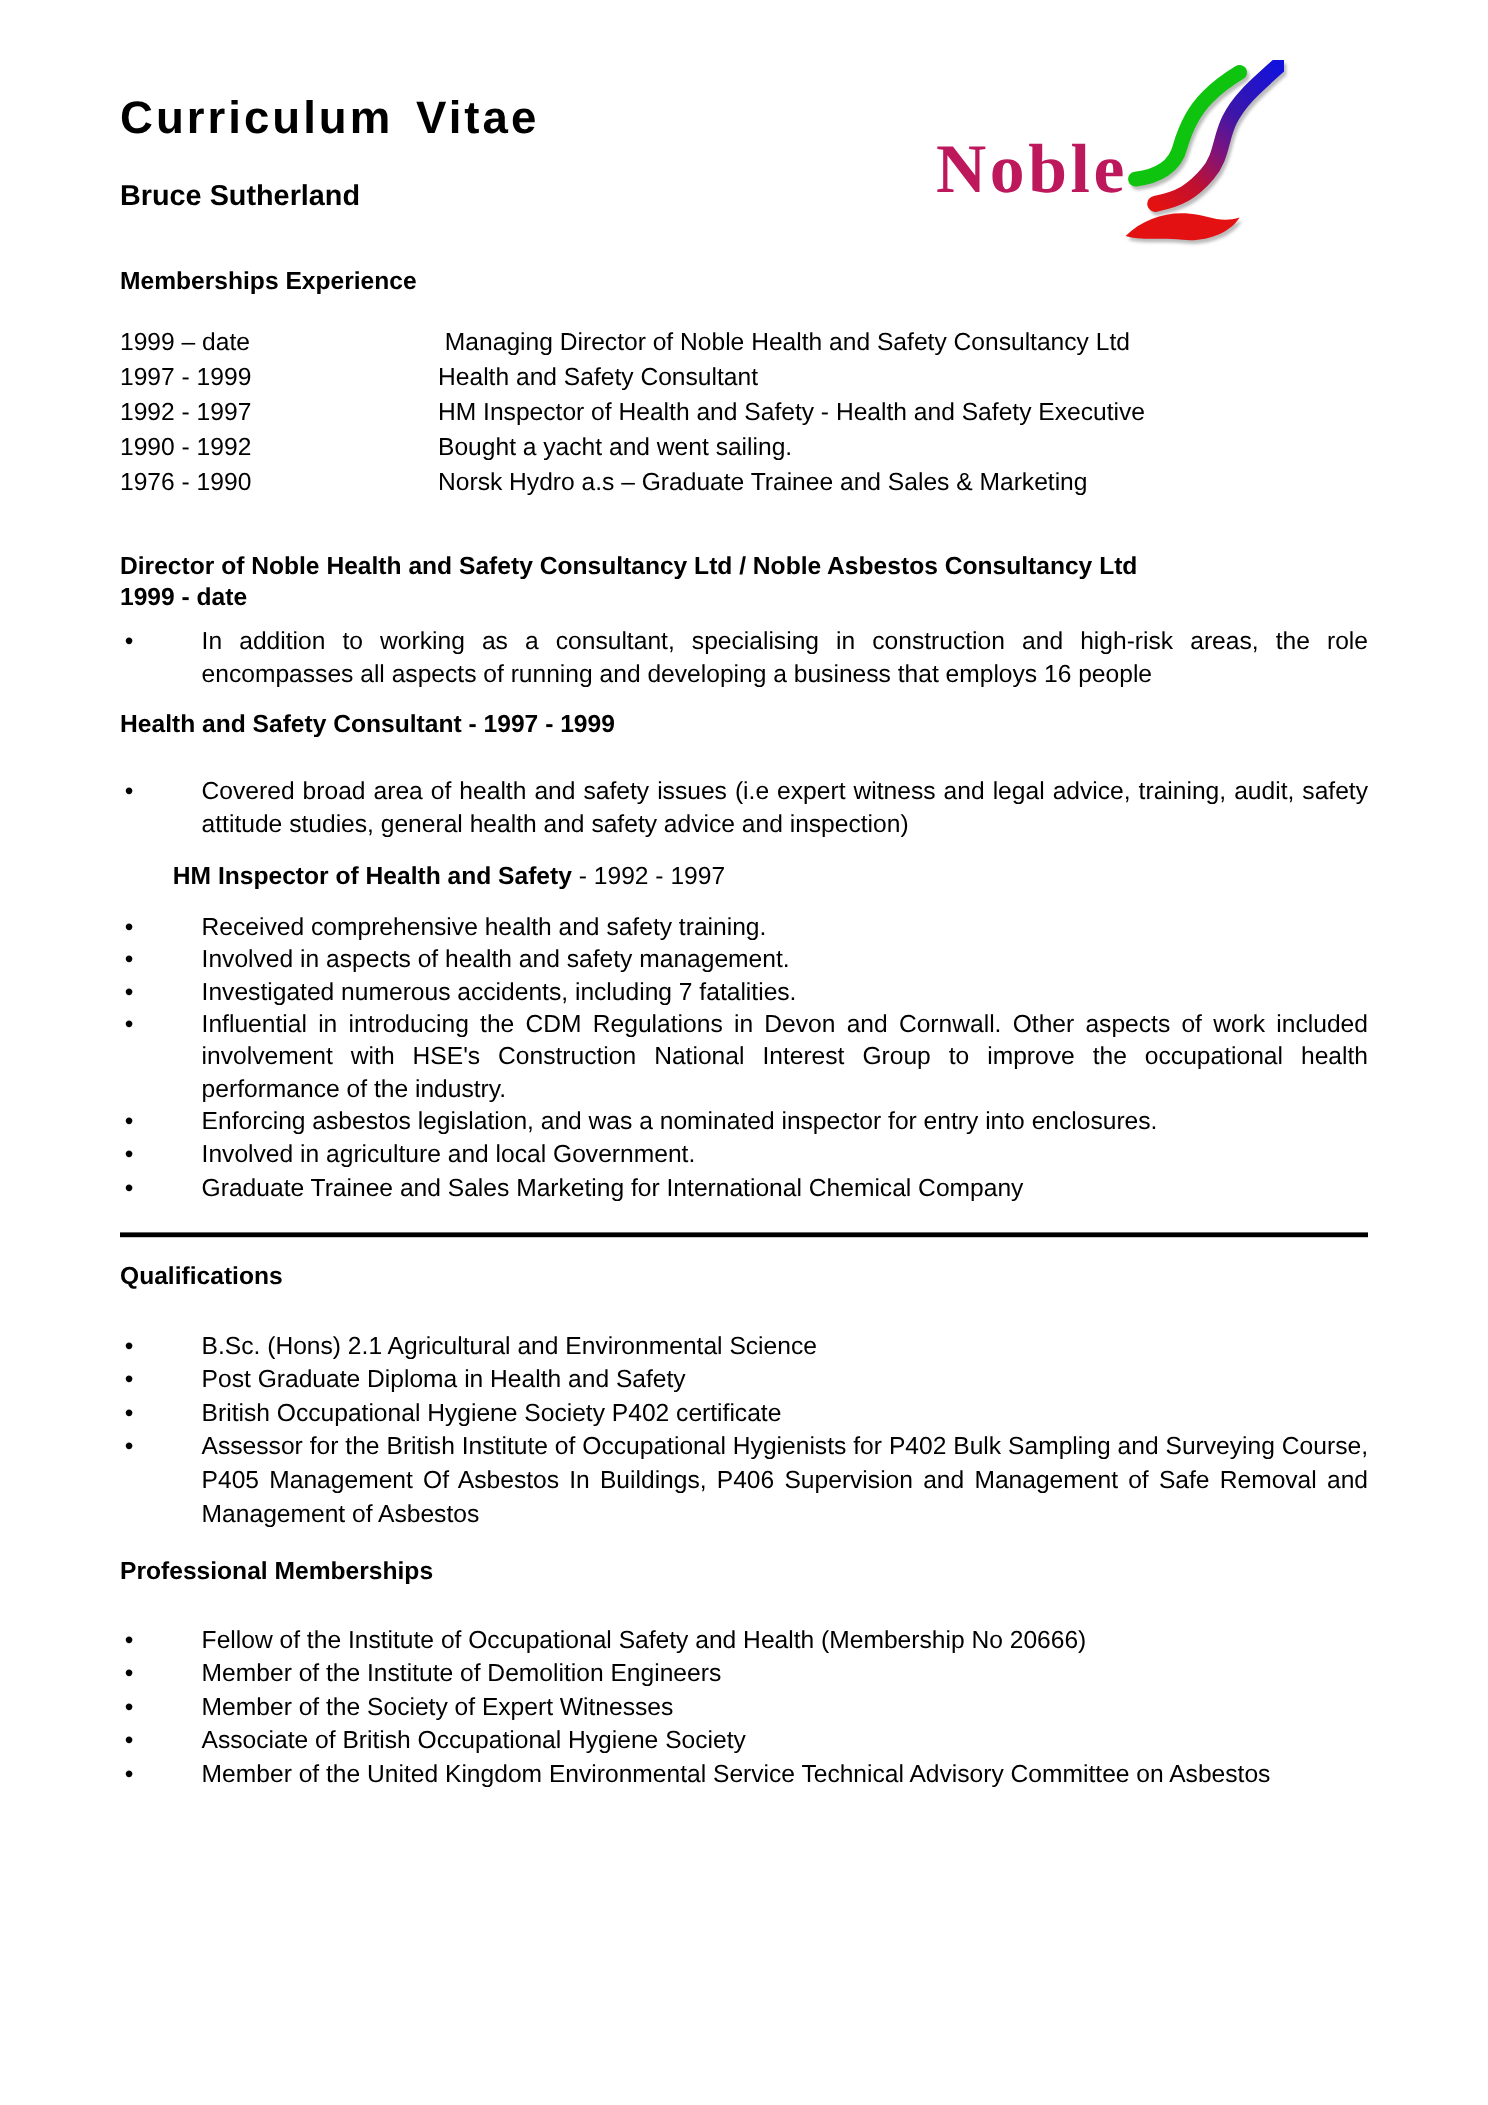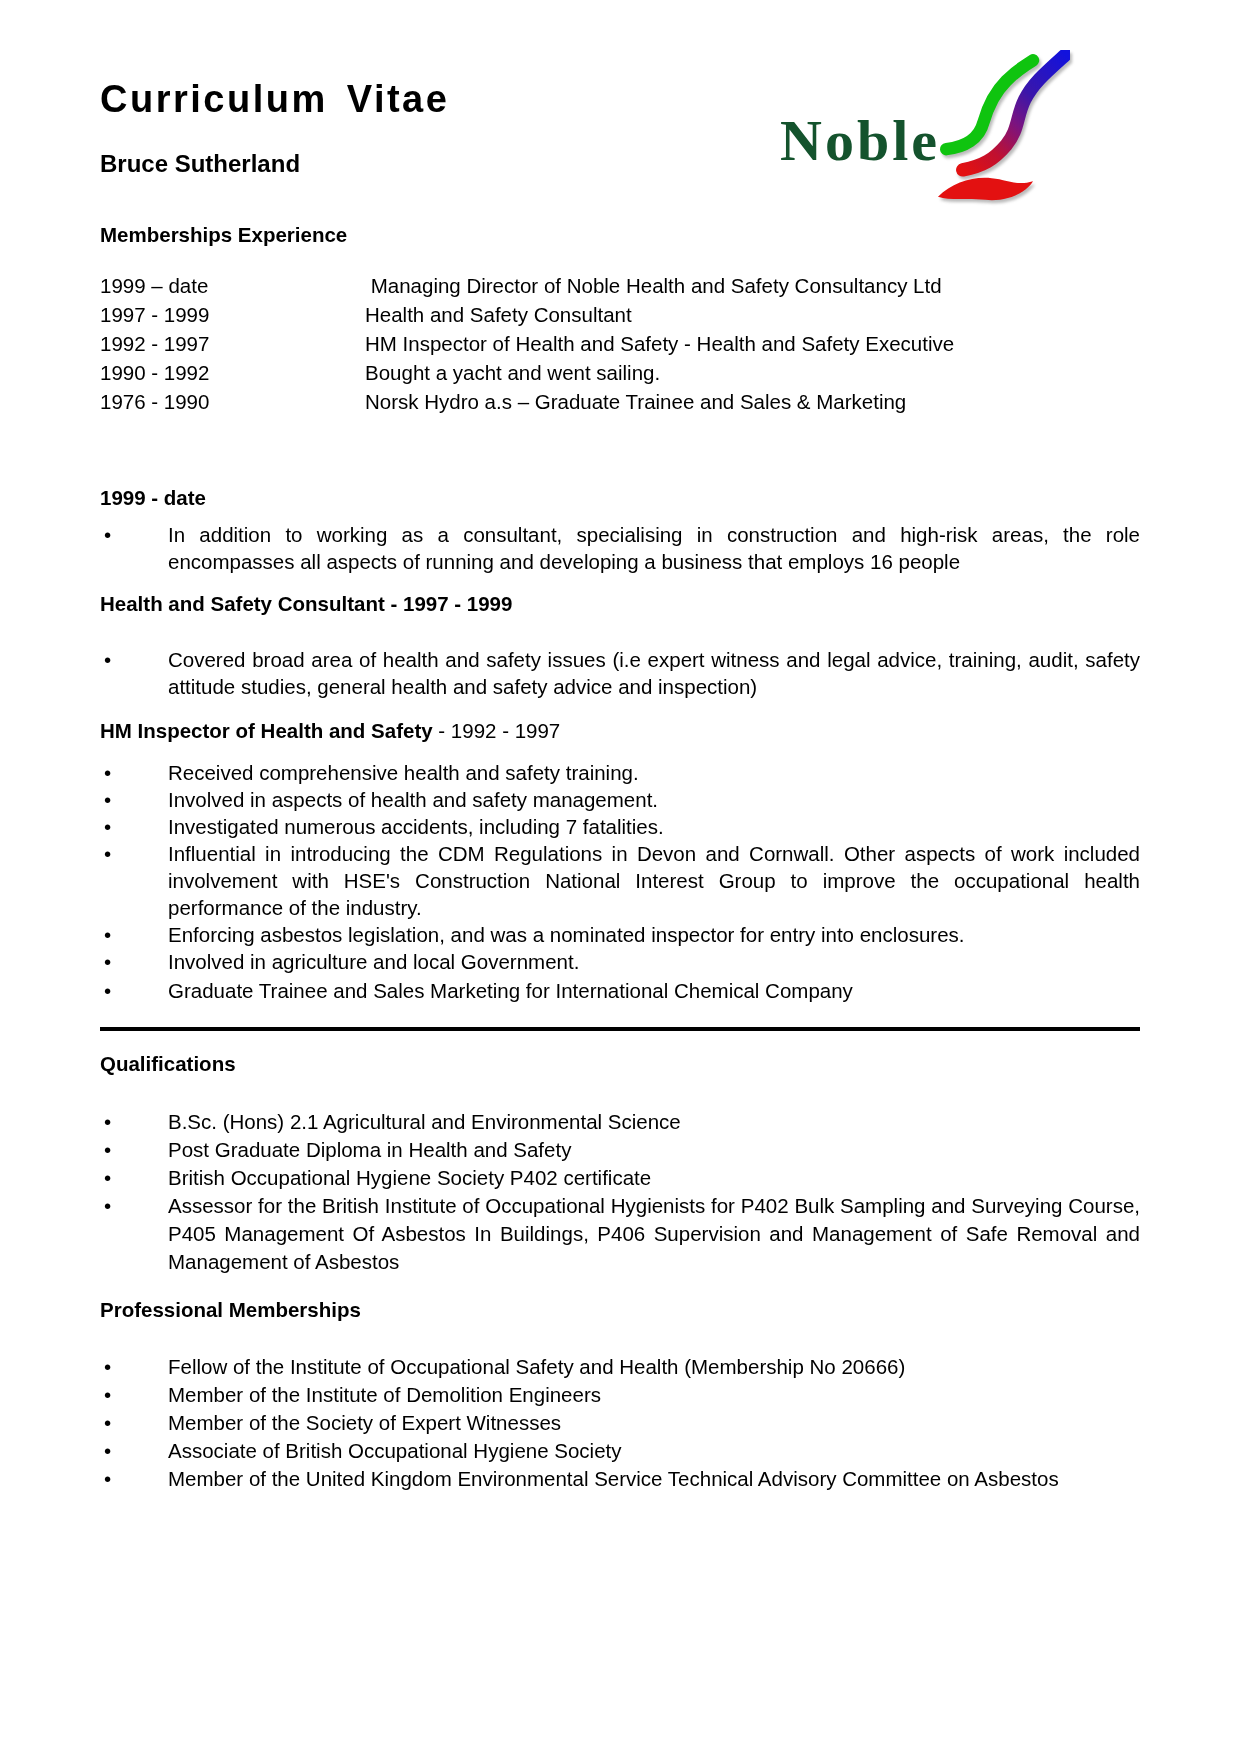--- a/index.html
+++ b/index.html
@@ -31,33 +31,33 @@
   
   .logo {
     position:absolute; top:50px; left:780px;
     width:290px; height:155px;
   }
   .logo .brand {
     position:absolute; left:0; top:62px;
     font-family:"Liberation Serif","DejaVu Serif",serif;
     font-weight:bold; font-size:58px; line-height:58px;
     letter-spacing:3px;
-    color:#14532d;
+    color:#be185d;
   }
   .logo svg { position:absolute; left:152px; top:0;
     filter:drop-shadow(2px 3px 1.5px rgba(60,60,60,.35)); }
 
   
   .sec-h {
     font-size:20.5px; line-height:26px; font-weight:bold;
   }
   .h-exp   { margin-top:44px; }
   .h-dir   { margin-top:44px; }
   .h-cons  { margin-top:16px; }
-  .h-insp  { margin-top:18px; }
+  .h-insp  { margin-top:18px;margin-left:44px; }
   .h-norsk { margin-top:25px; }
   .h-qual  { margin-top:20px; }
   .h-memb  { margin-top:21px; }
   .h-insp .dates { font-weight:normal; }
 
   
   .exp-rows { margin-top:25px; display:grid; row-gap:3px; }
   .exp-row  { display:grid; grid-template-columns:265px 1fr; }
   .exp-row > div { font-size:20.5px; line-height:26px; }
   .role { white-space:pre-wrap; }
@@ -131,21 +131,21 @@
       <div>1990 - 1992</div>
       <div class="role">Bought a yacht and went sailing.</div>
     </div>
     <div class="exp-row">
       <div>1976 - 1990</div>
       <div class="role">Norsk Hydro a.s – Graduate Trainee and Sales &amp; Marketing</div>
     </div>
   </div>
 
   <h3 class="sec-h h-dir">
-    <br>
+    <span>Director of Noble Health and Safety Consultancy Ltd / Noble Asbestos Consultancy Ltd</span><br>
     <span>1999 - date</span>
   </h3>
   <ul class="blist mt10">
     <li>In addition to working as a consultant, specialising in construction and high-risk areas, the role encompasses all aspects of running and developing a business that employs 16 people</li>
   </ul>
 
   <h3 class="sec-h h-cons">Health and Safety Consultant - 1997 - 1999</h3>
   <ul class="blist mt29">
     <li>Covered broad area of health and safety issues (i.e expert witness and legal advice, training, audit, safety attitude studies, general health and safety advice and inspection)</li>
   </ul>

